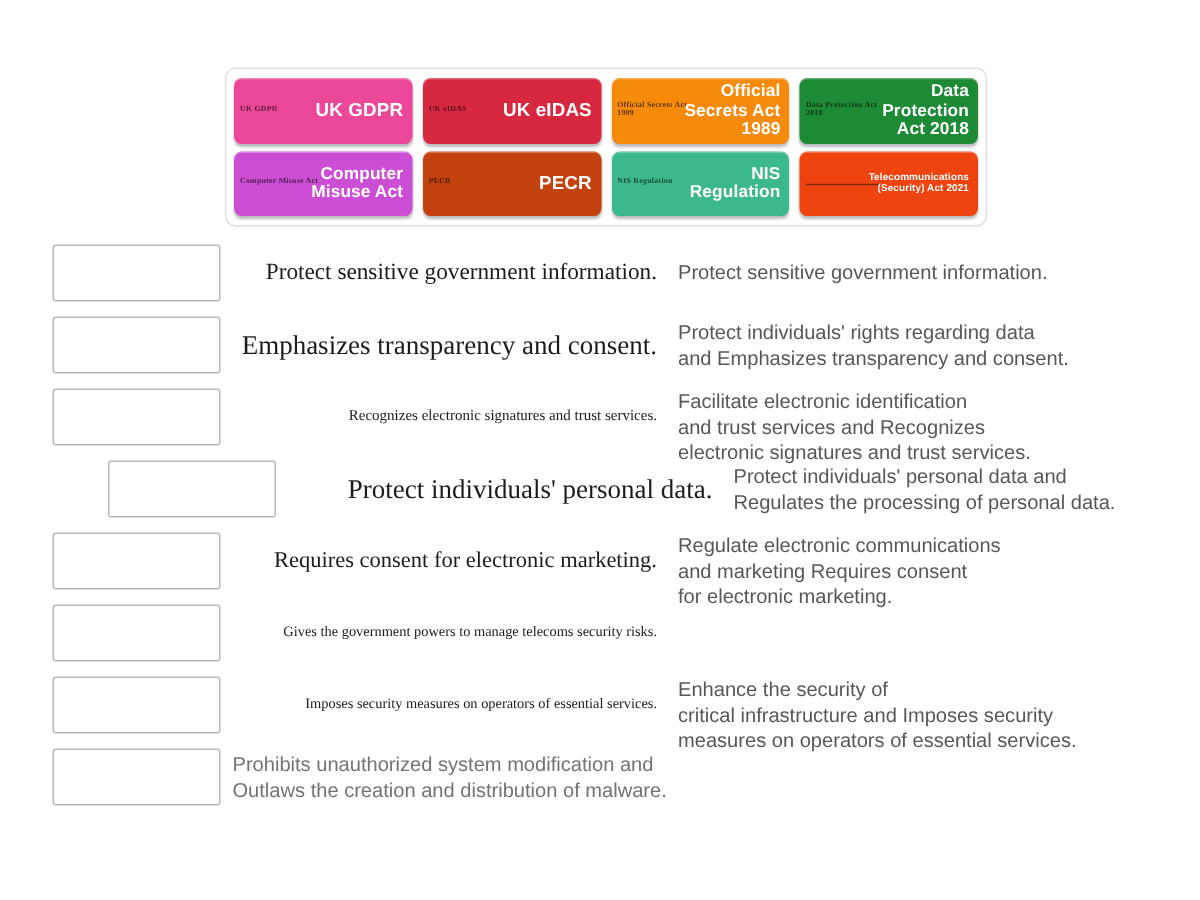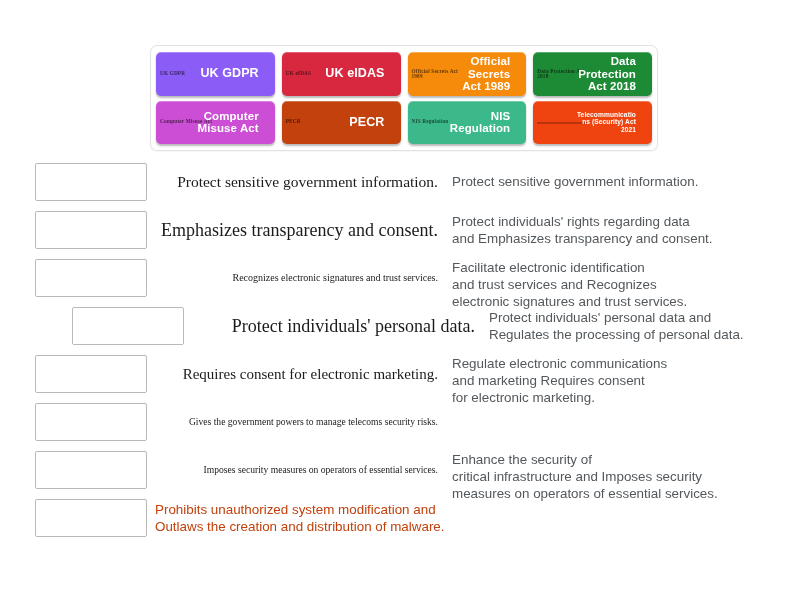--- a/index.html
+++ b/index.html
@@ -30,21 +30,21 @@
     gap: 5px 7px;
     width: 100%; height: 100%;
   }
   .tile {
     position: relative;
     border-radius: 5px;
     overflow: hidden;
     display: flex;
     align-items: center;
     justify-content: flex-end;
-    padding: 2px 16px 2px 3px;
+    padding: 2px 6px 2px 3px;
     box-shadow: 0 2px 2px rgba(0,0,0,0.28), inset 0 1px 0 rgba(255,255,255,0.28);
     cursor: grab;
   }
   .tile .thumb {
     position: absolute;
     left: 4px; top: 50%;
     transform: translateY(-50%);
     font-family: "Liberation Serif", serif;
     font-weight: 700;
     font-size: 5.2px;
@@ -113,35 +113,35 @@
     color: #53585c;
     font-size: 13.4px;
     line-height: 1.28;
     white-space: pre-line;
   }
   
   .row.wide .left-text {
     width: 640px;
     text-align: left;
     font-family: "Liberation Sans", sans-serif;
-    color: #c2410c;
+    color: #737373;
     font-size: 13.4px;
     line-height: 1.3;
     padding-left: 8px;
     white-space: pre-line;
   }
 </style>
 </head>
 <body>
 
 <div id="app">
 
   <div class="tiles-panel">
     <div class="tiles-grid" id="tiles-grid">
-        <div class="tile" style="background: #8b5cf6;">
+        <div class="tile" style="background: #ec4899;">
           <span class="thumb">UK GDPR</span>
           <span class="tlabel">UK GDPR</span>
         </div>
         <div class="tile" style="background: rgb(216, 40, 63);">
           <span class="thumb">UK eIDAS</span>
           <span class="tlabel">UK eIDAS</span>
         </div>
         <div class="tile t-md" style="background: rgb(245, 138, 11);">
           <span class="thumb">Official Secrets Act 1989</span>
           <span class="tlabel">Official Secrets Act 1989</span>

